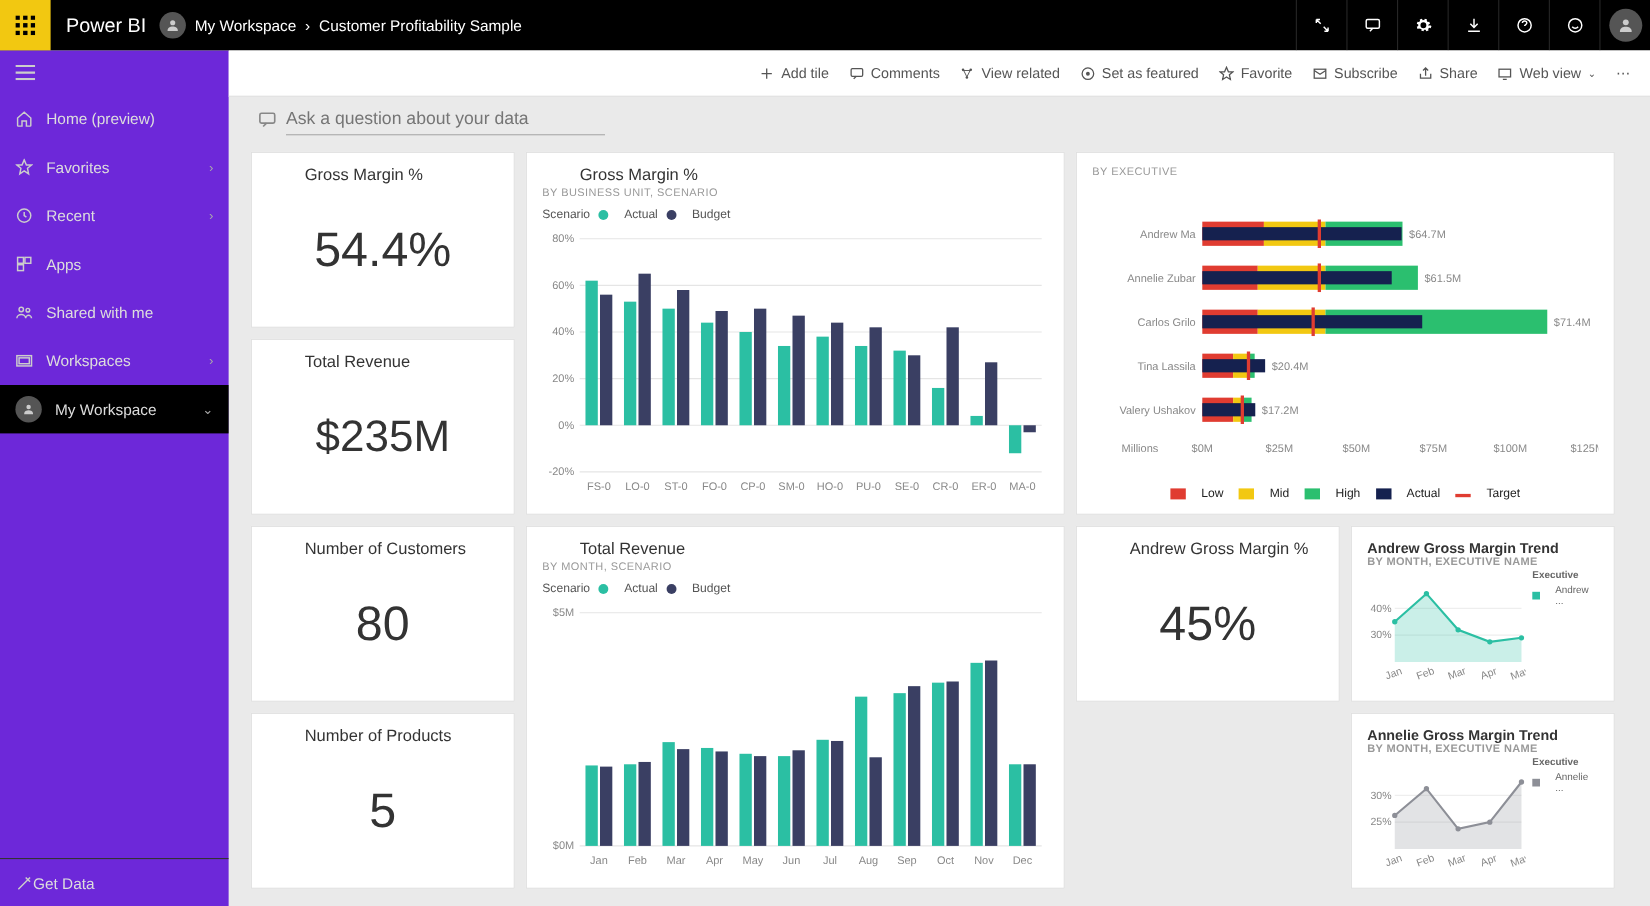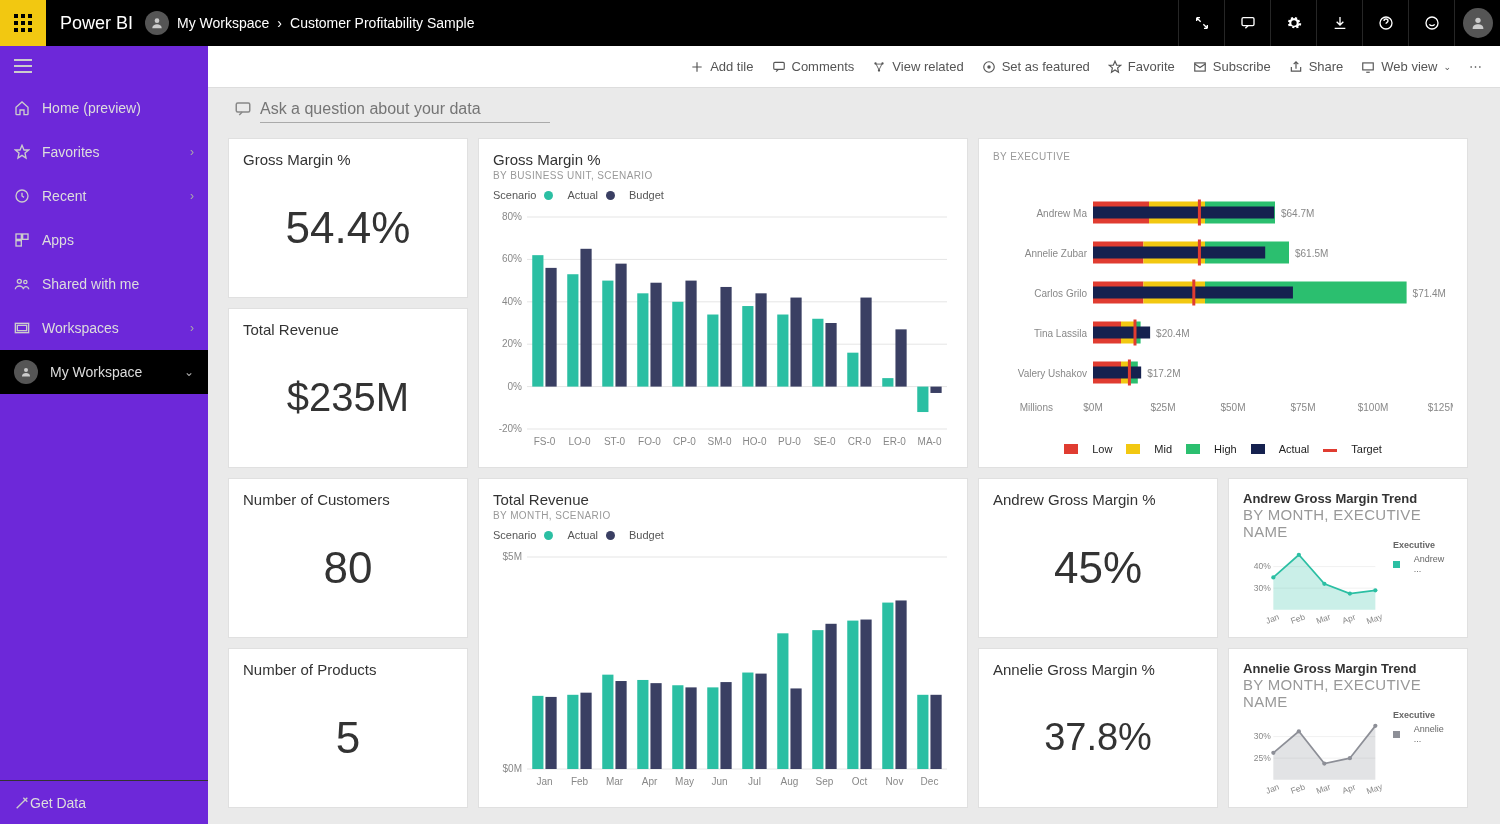--- a/index.html
+++ b/index.html
@@ -70,35 +70,35 @@
   .grid {
     display:grid;
     grid-template-columns: 240px 490px 240px 240px;
     grid-auto-rows: min-content;
     gap:10px;
   }
   .tile {
     background:#fff; border:1px solid #e0e0e0; padding:12px 14px;
     display:flex; flex-direction:column;
   }
-  .tile .title { font-size:15px; color:#333; font-weight:500; margin-bottom:2px;}
+  .tile .title { font-size:15px; color:#333; font-weight:500; margin-bottom:2px;margin-left:34px;}
   .tile .subtitle { font-size:10px; letter-spacing:0.4px; color:#999; text-transform:uppercase; margin-bottom:4px;}
   .tile .big-number {
     font-size:44px; font-weight:300; color:#333; text-align:center; margin:auto 0; padding:12px 0;
   }
   .legend { font-size:11px; color:#555; display:flex; align-items:center; gap:8px; margin:4px 0 6px 0;}
   .legend .dot { width:9px; height:9px; border-radius:50%; display:inline-block;}
   .chip { display:flex; align-items:center; gap:14px;}
   
   .chart-area { flex:1; min-height:0;}
   svg.chart { width:100%; height:100%; display:block;}
   .axis-text { font-size:10px; fill:#888;}
   .cat-text  { font-size:10px; fill:#888;}
   .small-title { font-size:13px; font-weight:600; color:#333;}
-  .small-sub { font-size:15px; letter-spacing:0.3px; color:#999; text-transform:uppercase;}
+  .small-sub { font-size:10px; letter-spacing:0.3px; color:#999; text-transform:uppercase;font-weight:bold;}
   .tva-legend { display:flex; gap:14px; align-items:center; justify-content:center; font-size:11px; margin-top:4px; flex-wrap:wrap;}
   .tva-legend .sw { width:14px; height:10px; display:inline-block;}
 </style>
 </head>
 <body>
 
 <div class="topbar">
   <div class="app-launcher">
     <svg width="18" height="18" viewBox="0 0 18 18">
         <g fill="#000">
@@ -533,24 +533,20 @@
                 <text x="436.5" y="234" text-anchor="middle" class="cat-text">Dec</text>
               </svg>
             </div>
         </div>
 
         <div class="tile" style="grid-column:3;grid-row:3;height:160px;">
           <div class="title">Andrew Gross Margin %</div>
           <div class="big-number">45%</div>
         </div>
 
-        <div class="tile" style="grid-column:3;grid-row:4;height:160px;">
-          <div class="title">Annelie Gross Margin %</div>
-          <div class="big-number" style="font-size:38px;">37.8%</div>
-        </div>
 
         <div class="tile" style="grid-column:4;grid-row:3;height:160px;">
           <div class="small-title">Andrew Gross Margin Trend</div>
           <div class="small-sub">BY MONTH, EXECUTIVE NAME</div>
           <div style="display:flex;gap:6px;flex:1;min-height:0;">
             <div class="chart-area" style="flex:1;">
                 <svg class="chart" id="chart-andrew" viewBox="0 0 150 100">
                   <line x1="26" x2="146" y1="56.66666666666667" y2="56.66666666666667" stroke="#eee"></line>
                   <text x="23" y="59.66666666666667" text-anchor="end" class="axis-text">30%</text>
                   <line x1="26" x2="146" y1="31.333333333333336" y2="31.333333333333336" stroke="#eee"></line>

